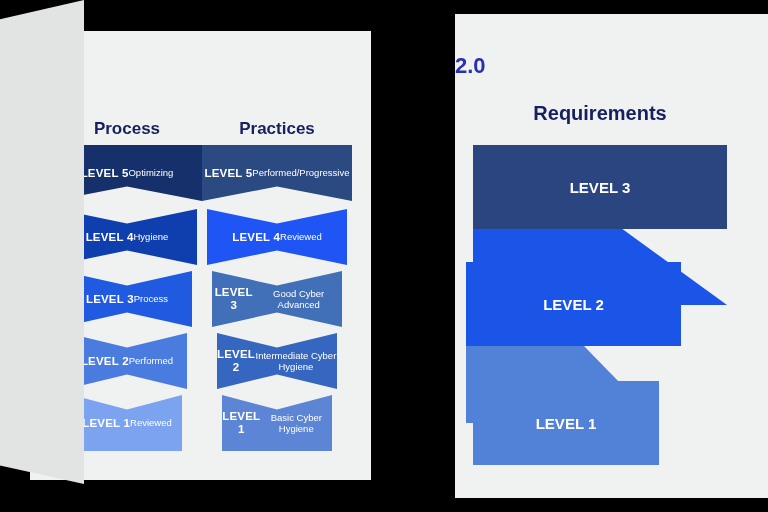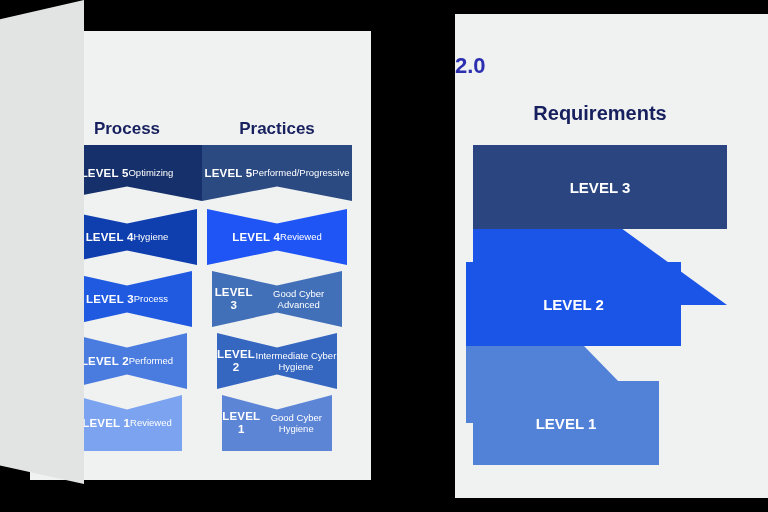--- a/index.html
+++ b/index.html
@@ -167,21 +167,21 @@
         <div class="chev shape-mid" style="position: absolute; left: 10px; top: 152px; width: 130px; height: 56px; background: rgb(66, 112, 184);">
           <span class="lvl">LEVEL 3</span>
           <span class="desc">Good Cyber Advanced</span>
         </div>
         <div class="chev shape-mid" style="position: absolute; left: 15px; top: 214px; width: 120px; height: 56px; background: rgb(53, 102, 192);">
           <span class="lvl">LEVEL 2</span>
           <span class="desc">Intermediate Cyber Hygiene</span>
         </div>
         <div class="chev shape-bottom" style="position: absolute; left: 20px; top: 276px; width: 110px; height: 56px; background: rgb(92, 133, 214);">
           <span class="lvl">LEVEL 1</span>
-          <span class="desc">Good Cyber Hygiene</span>
+          <span class="desc">Basic Cyber Hygiene</span>
         </div>
       </div>
   </div>
 
   <div id="panel-fold"></div>
 
   <div class="panel" id="panel-right">
 
     <div class="version-title" id="v2-title" style="top:39px;">2.0</div>
 

